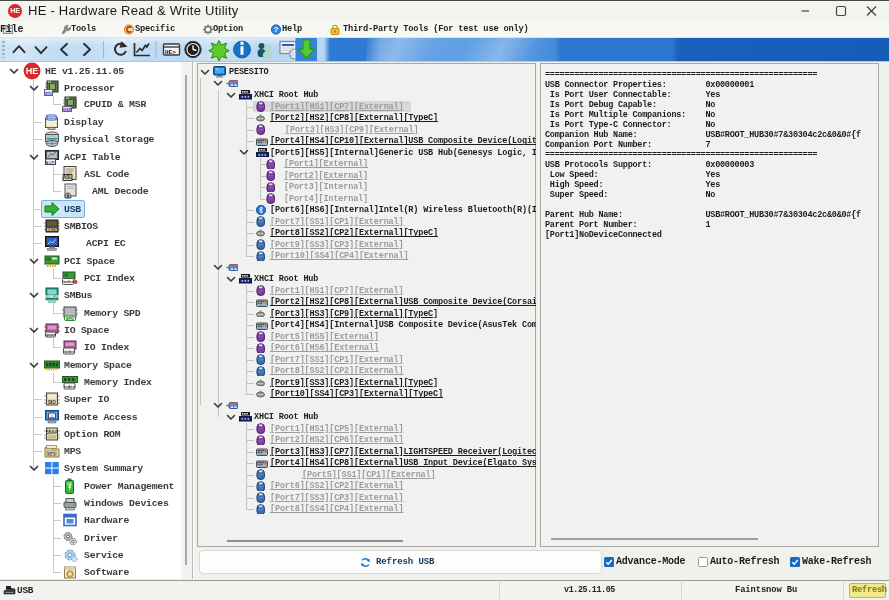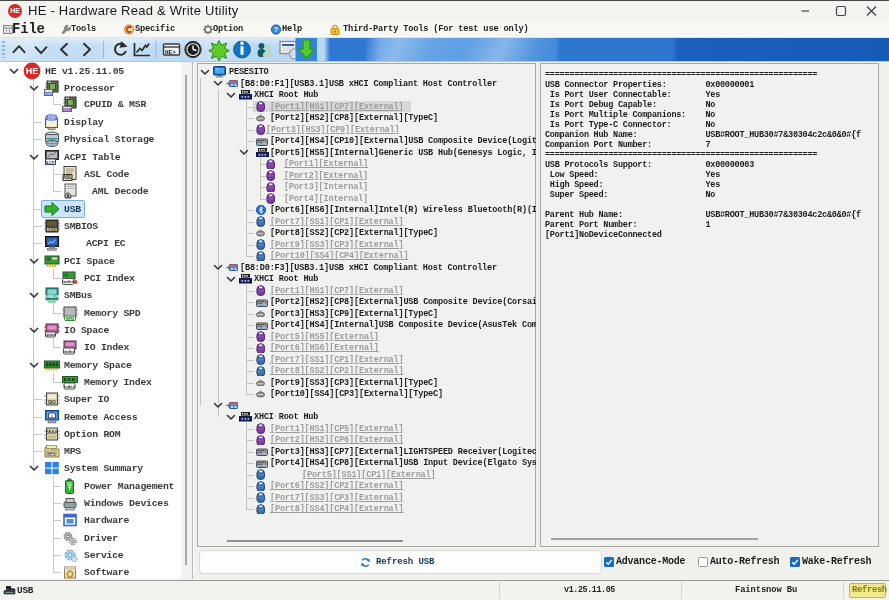--- a/index.html
+++ b/index.html
@@ -1,21 +1,21 @@
 <!DOCTYPE html>
 <html><head><meta charset="utf-8">
 <style>
 *{margin:0;padding:0;box-sizing:border-box;}
 html,body{width:889px;height:600px;overflow:hidden;}
 body{font-family:"Liberation Sans",sans-serif;background:#f0f0ec;position:relative;}
 .abs{position:absolute;}
 .mono{font-family:"Liberation Mono",monospace;font-weight:bold;white-space:pre;}
 .glink{color:#9c9c9c;text-decoration:underline;}
 .gplain{color:#9c9c9c;}
-.blink{color:#1c1c1c;text-align:right;}
+.blink{color:#1c1c1c;text-decoration:underline;text-align:right;}
 .bplain{color:#1c1c1c;}
 svg{display:block;}
 </style></head><body>
 
 <div class="abs" style="left:0;top:0;width:889px;height:22px;background:#f3f3ef;border-top:1px solid #4a4a4a;"></div>
 <div class="abs" style="left:8px;top:4px;width:14px;height:14px;border-radius:50%;background:#d42a2a;color:#fff;font-size:7px;font-weight:bold;text-align:center;line-height:14px;font-family:'Liberation Sans',sans-serif;">HE</div>
 <div class="abs" style="left:28px;top:3px;font-size:13px;letter-spacing:0.25px;color:#1a1a1a;">HE - Hardware Read &amp; Write Utility</div>
 <svg class="abs" style="left:795px;top:0;" width="94" height="22" viewBox="0 0 94 22">
 <line x1="6.5" y1="11" x2="14" y2="11" stroke="#444" stroke-width="1.2"></line>
 <rect x="41.5" y="6.5" width="9" height="9" rx="1.5" fill="none" stroke="#444" stroke-width="1.2"></rect>
@@ -23,21 +23,21 @@
 <line x1="81" y1="6.5" x2="72" y2="15.5" stroke="#444" stroke-width="1.2"></line>
 </svg>
 
 <div class="abs" style="left:0;top:22px;width:889px;height:16px;background:#f7f7f3;border-bottom:1px solid #e2e2de;"></div>
 <svg class="abs" style="left:3px;top:24px;" width="10" height="11" viewBox="0 0 10 11">
     <rect x="0.5" y="1.5" width="9" height="8" fill="#e8e8e8" stroke="#888"></rect>
     <line x1="0.5" y1="4" x2="9.5" y2="4" stroke="#888"></line>
     <line x1="3.5" y1="4" x2="3.5" y2="9.5" stroke="#aaa"></line>
     <line x1="6.5" y1="4" x2="6.5" y2="9.5" stroke="#aaa"></line>
   </svg>
-<div class="abs mono" style="left:12px;top:23px;height:13px;line-height:13px;font-size:14px;letter-spacing:-0.2px;color:#222;">File</div>
+<div class="abs mono" style="left:0;top:23px;height:13px;line-height:13px;font-size:10px;letter-spacing:-0.2px;color:#222;">File</div>
 <svg class="abs" style="left:61px;top:24px;" width="10" height="11" viewBox="0 0 10 11">
     <path d="M7.5,1.5 a3,3 0 0 0 -4,3.8 L1,8.8 L2.4,10 L5.8,6.6 a3,3 0 0 0 3.8,-4 L7.6,4.6 L6,3.2 Z" fill="#8a8a8a" stroke="#666" stroke-width="0.5"></path>
   </svg>
 <div class="abs mono" style="left:71px;top:23px;height:13px;line-height:13px;font-size:8.7px;letter-spacing:-0.2px;color:#222;">Tools</div>
 <svg class="abs" style="left:124px;top:24px;" width="10" height="11" viewBox="0 0 10 11">
     <circle cx="5" cy="5.5" r="4.4" fill="#f6e2a0" stroke="#e08020" stroke-width="1.2"></circle>
     <path d="M7.3,3.8 a2.6,2.6 0 1 0 0,3.4" fill="none" stroke="#c03010" stroke-width="1.6"></path>
   </svg>
 <div class="abs mono" style="left:135px;top:23px;height:13px;line-height:13px;font-size:8.7px;letter-spacing:-0.2px;color:#222;">Specific</div>
 <svg class="abs" style="left:203px;top:24px;" width="10" height="11" viewBox="0 0 10 11">
@@ -472,21 +472,20 @@
       <svg class="abs" style="left:213px;top:79.0px;" width="10" height="9" viewBox="0 0 10 9">
         <polyline points="1.5,2.5 5,6 8.5,2.5" fill="none" stroke="#3a3a3a" stroke-width="1.6" stroke-linecap="round" stroke-linejoin="round"></polyline>
       </svg>
       <svg class="abs" style="left:225.5px;top:79.0px;" width="12" height="9" viewBox="0 0 12 9" preserveAspectRatio="none">
         <line x1="0" y1="4.5" x2="3" y2="4.5" stroke="#888" stroke-width="1.4"></line>
         <rect x="3" y="1.5" width="9" height="6" rx="1.5" fill="#4a90d9" stroke="#2a5a9a"></rect>
         <path d="M3.5,2 q4,-1.5 8,0 l0,1.6 -8,0 Z" fill="#d85a5a"></path>
         <rect x="5" y="5.5" width="2" height="1.4" fill="#fff"></rect>
         <rect x="8.5" y="5.5" width="2" height="1.4" fill="#fff"></rect>
       </svg>
-      <div class="abs mono bplain" style="left:240px;top:78.8px;height:11px;line-height:11px;font-size:8.5px;letter-spacing:-0.16px;">[B8:D0:F1][USB3.1]USB xHCI Compliant Host Controller</div>
       <svg class="abs" style="left:226px;top:90.5px;" width="10" height="9" viewBox="0 0 10 9">
         <polyline points="1.5,2.5 5,6 8.5,2.5" fill="none" stroke="#3a3a3a" stroke-width="1.6" stroke-linecap="round" stroke-linejoin="round"></polyline>
       </svg>
       <svg class="abs" style="left:238.5px;top:90.2px;" width="13" height="9.6" viewBox="0 0 13 9.6" preserveAspectRatio="none">
         <rect x="2" y="0" width="9" height="3.6" fill="#1a1a1a"></rect>
         <rect x="3" y="1" width="1.4" height="1.6" fill="#e8e8e8"></rect>
         <rect x="5.2" y="1" width="1.4" height="1.6" fill="#e8e8e8"></rect>
         <rect x="7.4" y="1" width="1.4" height="1.6" fill="#e8e8e8"></rect>
         <rect x="0.5" y="4.6" width="12" height="4.4" fill="#16226a" stroke="#0a1240"></rect>
         <rect x="2.5" y="6.2" width="1.6" height="1.4" fill="#d8d8e8"></rect>
@@ -508,21 +507,21 @@
         <circle cx="3" cy="4.6" r="0.7" fill="#fff"></circle>
         <circle cx="6" cy="4.6" r="0.7" fill="#fff"></circle>
       </svg>
       <div class="abs mono blink" style="left:270px;top:113.3px;height:11px;line-height:11px;font-size:8.5px;letter-spacing:-0.16px;">[Port2][HS2][CP8][External][TypeC]</div>
       <div class="abs" style="left:246px;top:129.5px;width:8px;height:1px;background:#c4c4c0;"></div>
       <svg class="abs" style="left:255.5px;top:124.1px;" width="9.5" height="10.8" viewBox="0 0 10 12" preserveAspectRatio="none">
         <path d="M1,5 a4,4.3 0 0 1 8,0 l0,3.4 a4,3.3 0 0 1 -8,0 Z" fill="#7b3fa0" stroke="#47176b" stroke-width="1"></path>
         <rect x="3.2" y="1.6" width="3.6" height="2" fill="#e8d8f0"></rect>
         <path d="M2.2,6.4 l5.6,0" stroke="#9a6ab8" stroke-width="0.8"></path>
       </svg>
-      <div class="abs mono glink" style="left:266px;top:124.8px;height:11px;line-height:11px;font-size:8.5px;letter-spacing:-0.16px;">[Port3][HS3][CP9][External]</div>
+      <div class="abs mono glink" style="left:285px;top:124.8px;height:11px;line-height:11px;font-size:8.5px;letter-spacing:-0.16px;">[Port3][HS3][CP9][External]</div>
       <div class="abs" style="left:246px;top:141px;width:8px;height:1px;background:#c4c4c0;"></div>
       <svg class="abs" style="left:255.5px;top:136.5px;" width="12" height="9" viewBox="0 0 12 9" preserveAspectRatio="none">
         <rect x="0.5" y="2" width="11" height="6.5" rx="1" fill="#aab0ba" stroke="#4a4a52"></rect>
         <g fill="#3a3a42">
           <rect x="1.6" y="3" width="1.3" height="1.1"></rect>
           <rect x="3.4" y="3" width="1.3" height="1.1"></rect>
           <rect x="5.2" y="3" width="1.3" height="1.1"></rect>
           <rect x="7" y="3" width="1.3" height="1.1"></rect>
           <rect x="1.6" y="4.7" width="1.3" height="1.1"></rect>
           <rect x="3.4" y="4.7" width="1.3" height="1.1"></rect>
@@ -612,21 +611,20 @@
       <svg class="abs" style="left:213px;top:263.0px;" width="10" height="9" viewBox="0 0 10 9">
         <polyline points="1.5,2.5 5,6 8.5,2.5" fill="none" stroke="#3a3a3a" stroke-width="1.6" stroke-linecap="round" stroke-linejoin="round"></polyline>
       </svg>
       <svg class="abs" style="left:225.5px;top:263.0px;" width="12" height="9" viewBox="0 0 12 9" preserveAspectRatio="none">
         <line x1="0" y1="4.5" x2="3" y2="4.5" stroke="#888" stroke-width="1.4"></line>
         <rect x="3" y="1.5" width="9" height="6" rx="1.5" fill="#4a90d9" stroke="#2a5a9a"></rect>
         <path d="M3.5,2 q4,-1.5 8,0 l0,1.6 -8,0 Z" fill="#d85a5a"></path>
         <rect x="5" y="5.5" width="2" height="1.4" fill="#fff"></rect>
         <rect x="8.5" y="5.5" width="2" height="1.4" fill="#fff"></rect>
       </svg>
-      <div class="abs mono bplain" style="left:240px;top:262.8px;height:11px;line-height:11px;font-size:8.5px;letter-spacing:-0.16px;">[B8:D0:F3][USB3.1]USB xHCI Compliant Host Controller</div>
       <svg class="abs" style="left:226px;top:274.5px;" width="10" height="9" viewBox="0 0 10 9">
         <polyline points="1.5,2.5 5,6 8.5,2.5" fill="none" stroke="#3a3a3a" stroke-width="1.6" stroke-linecap="round" stroke-linejoin="round"></polyline>
       </svg>
       <svg class="abs" style="left:238.5px;top:274.2px;" width="13" height="9.6" viewBox="0 0 13 9.6" preserveAspectRatio="none">
         <rect x="2" y="0" width="9" height="3.6" fill="#1a1a1a"></rect>
         <rect x="3" y="1" width="1.4" height="1.6" fill="#e8e8e8"></rect>
         <rect x="5.2" y="1" width="1.4" height="1.6" fill="#e8e8e8"></rect>
         <rect x="7.4" y="1" width="1.4" height="1.6" fill="#e8e8e8"></rect>
         <rect x="0.5" y="4.6" width="12" height="4.4" fill="#16226a" stroke="#0a1240"></rect>
         <rect x="2.5" y="6.2" width="1.6" height="1.4" fill="#d8d8e8"></rect>

